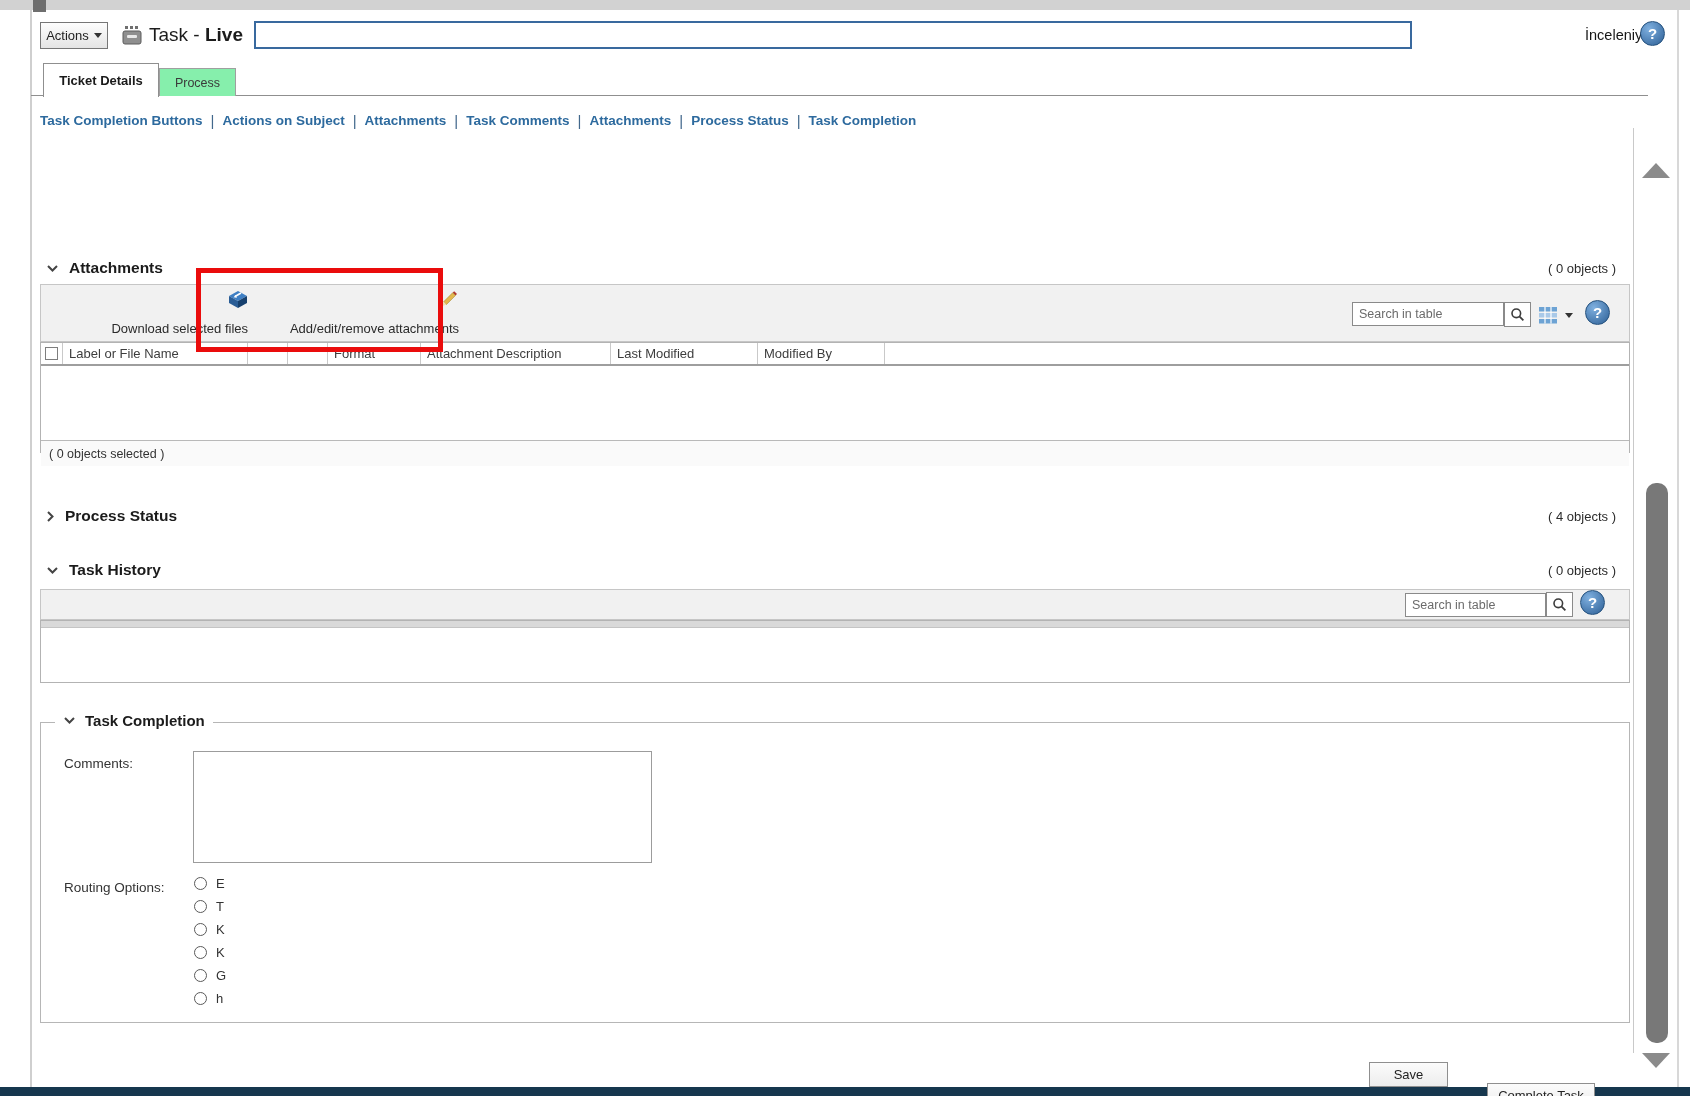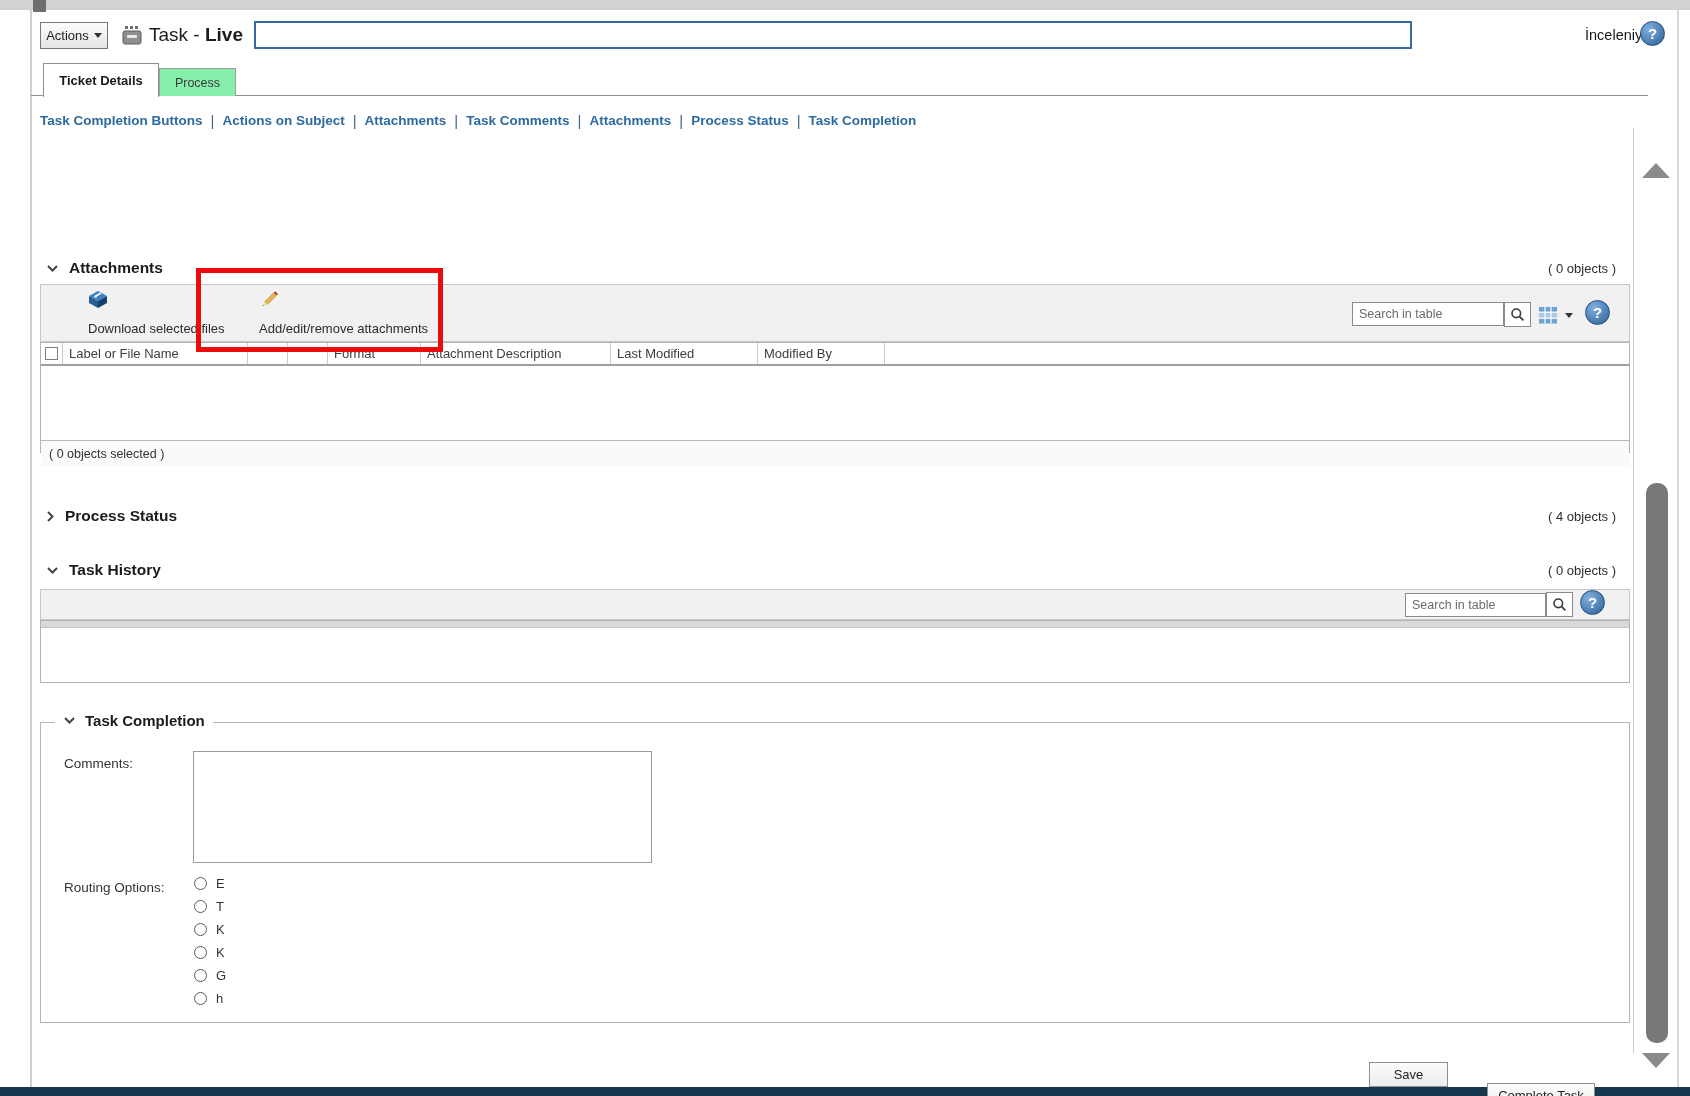--- a/index.html
+++ b/index.html
@@ -43,21 +43,21 @@
   .submitter-label { left:23px; top:41px; }
 
   
   .section-heading { position:absolute; left:46px; height:20px; display:flex; align-items:center; gap:10px; font-size:15.5px; font-weight:600; color:#1b1b1b; cursor:pointer; }
   .section-count { position:absolute; right:74px; font-size:13px; color:#2b2b2b; }
 
   
   .toolbar { position:absolute; left:40px; width:1590px; background:#f1f1f1; border:1px solid #c6c6c6; }
   .tb-attach { top:284px; height:58px; }
   .tb-history { top:589px; height:31px; }
-  .tool-btn { position:absolute; top:5px; display:flex; flex-direction:column; align-items:flex-start; justify-content:space-between; height:46px; cursor:pointer; }
+  .tool-btn { position:absolute; top:5px; display:flex; flex-direction:column; align-items:flex-end; justify-content:space-between; height:46px; cursor:pointer; }
   .tool-btn .lbl { font-size:13px; color:#2b2b2b; }
   .btn-download { left:47px; width:160px; }
   .btn-addedit { left:218px; width:200px; }
   .search-input { position:absolute; border:1px solid #8a8a8a; background:#fff; font-size:12.5px; color:#333; padding:0 6px; }
   .search-input::placeholder { color:#6b6b6b; }
   .mag-btn { position:absolute; width:27px; height:25px; border:1px solid #8a8a8a; background:#fff; display:flex; align-items:center; justify-content:center; cursor:pointer; }
   .si-attach { left:1352px; top:302px; width:152px; height:24px; }
   .mag-attach { left:1504px; top:302px; }
   .grid-btn { position:absolute; left:1538px; top:305px; cursor:pointer; }
   .grid-caret { position:absolute; left:1565px; top:313px; }

